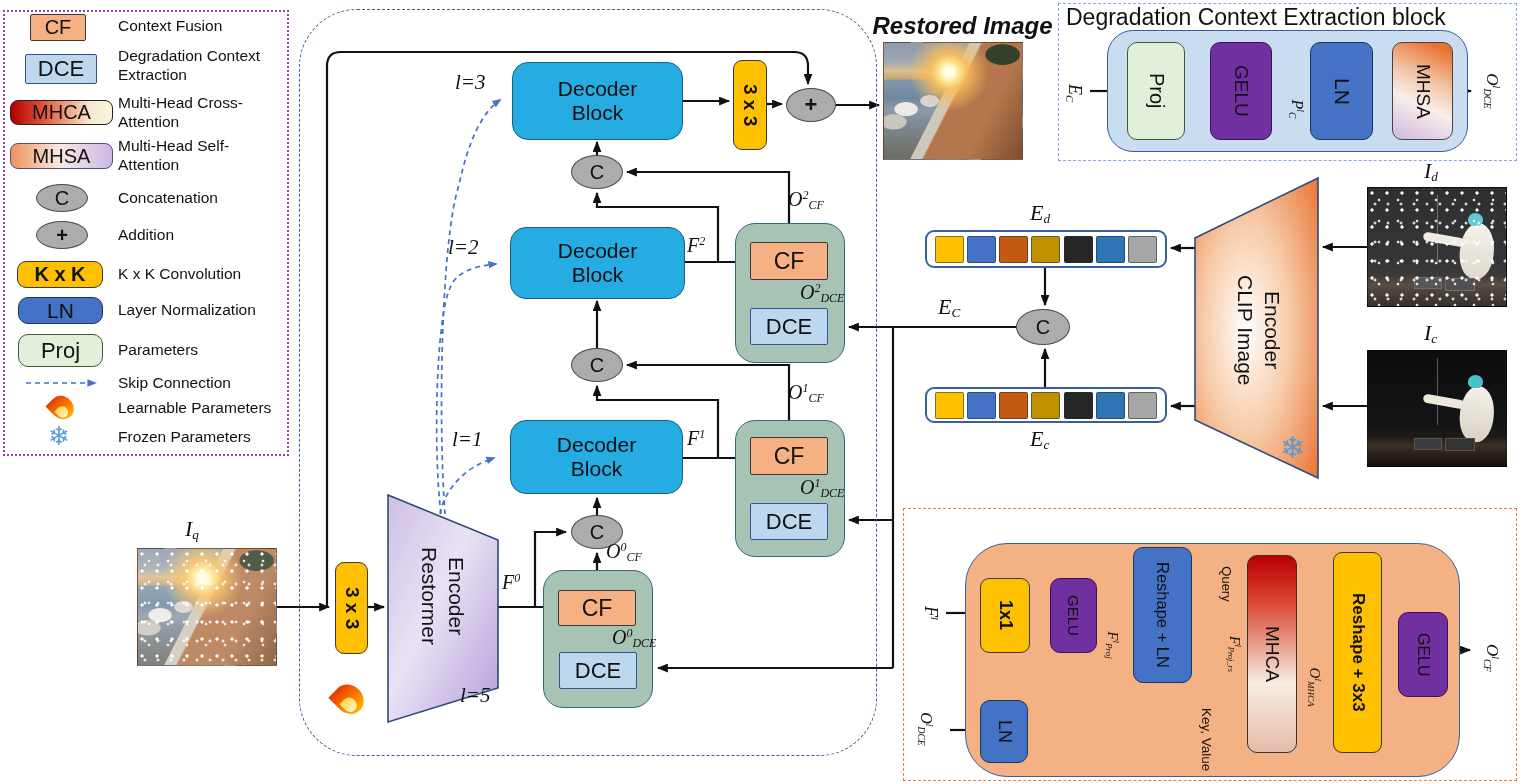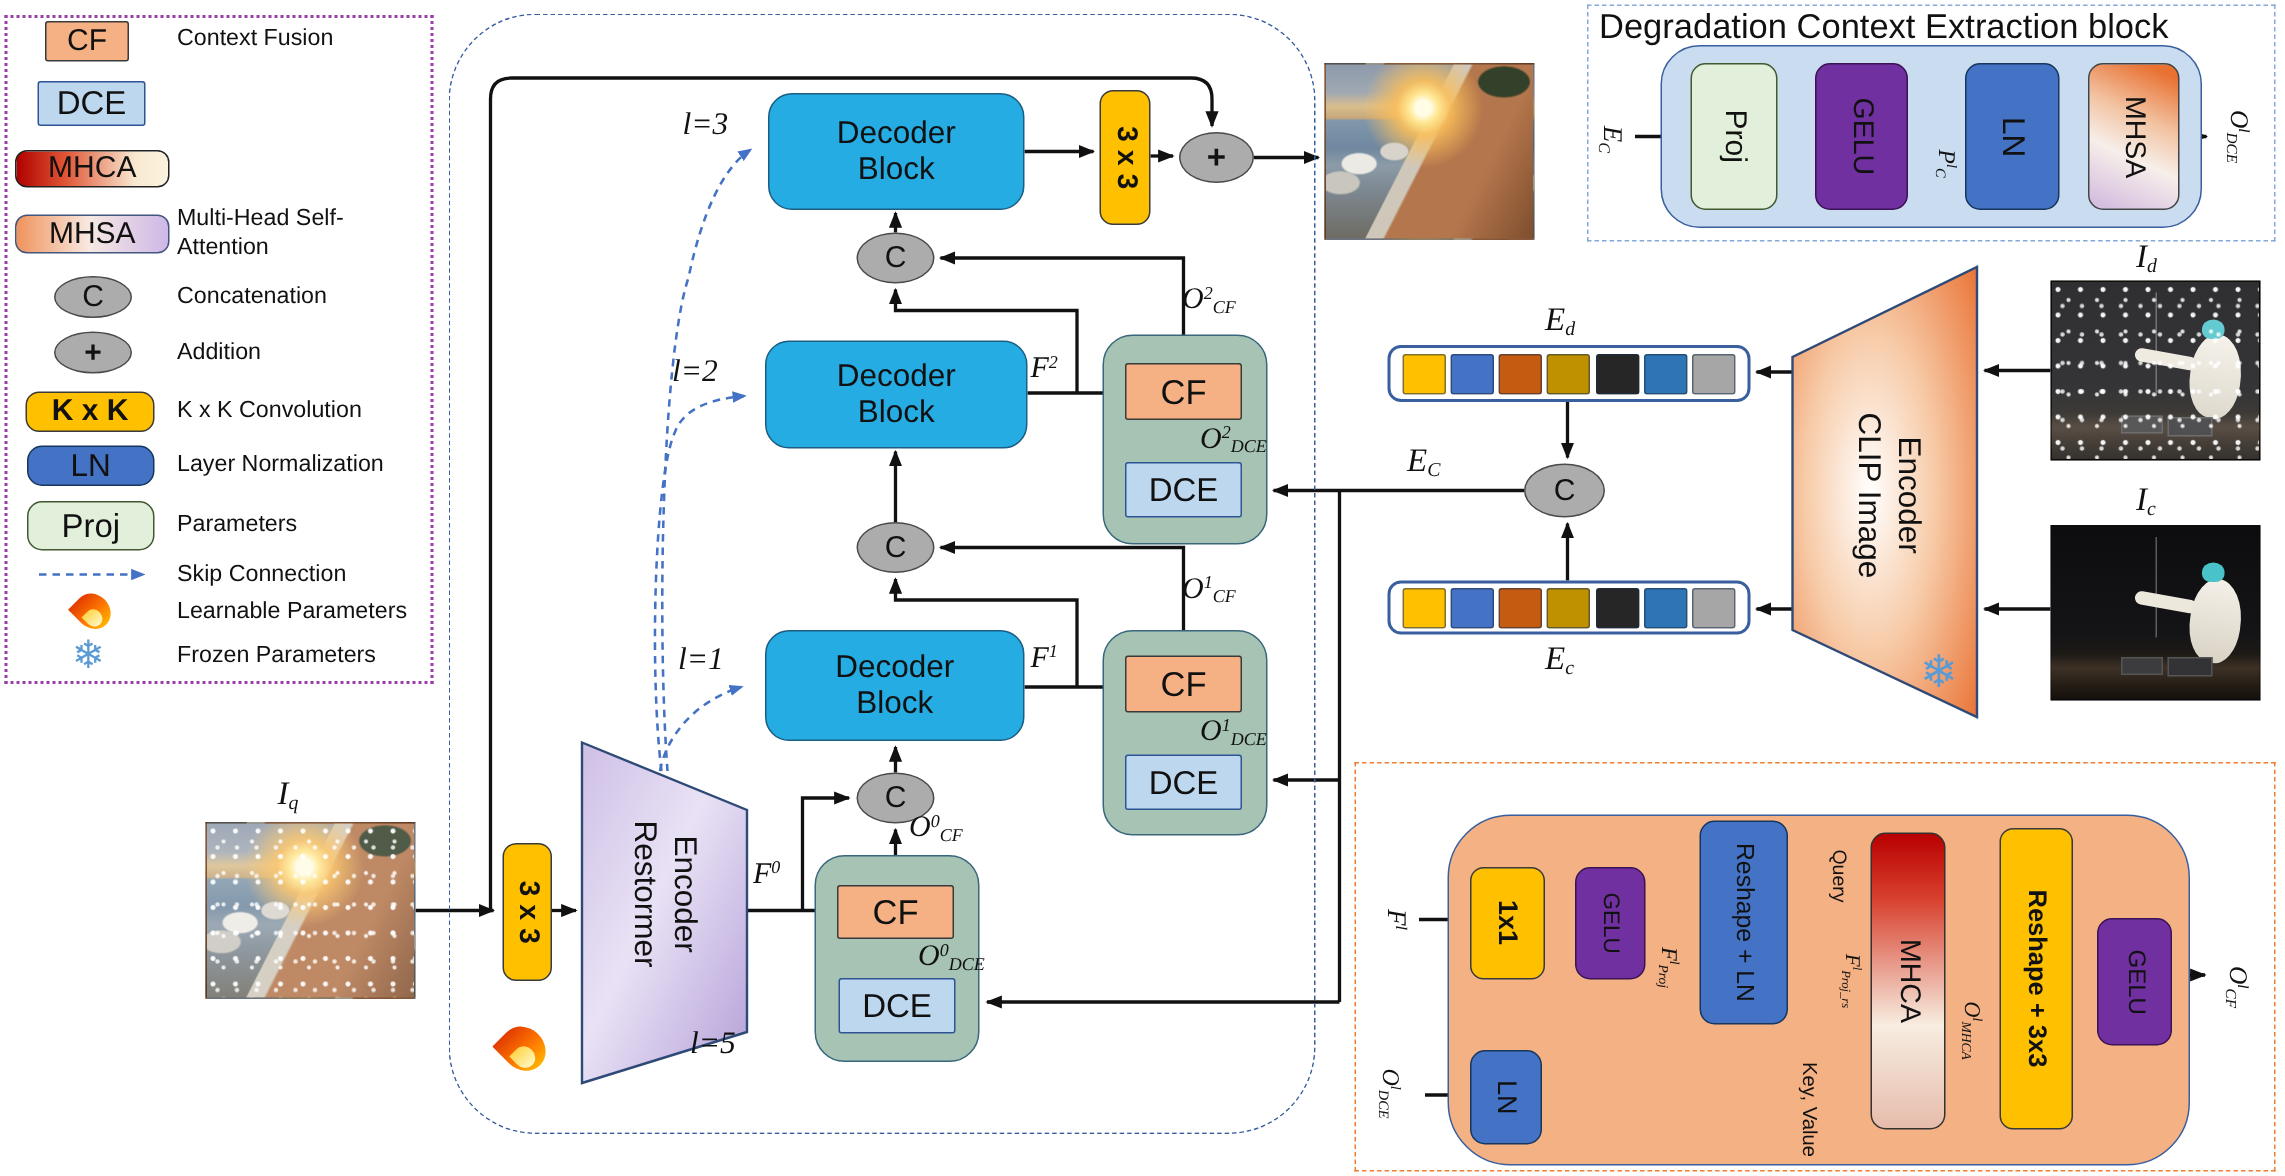--- a/index.html
+++ b/index.html
@@ -148,24 +148,26 @@
   <div class="panel" style="left:903px;top:508px;width:614px;height:273px;border:1.8px dashed #ED7D31;"></div>
 
   <div class="blk cfbox" style="left:30px;top:14px;width:56px;height:27px;font-size:20px;">
       <span>CF</span>
     </div>
   <div class="legend-label" style="top:17px;">Context Fusion</div>
 
   <div class="blk dcebox" style="left:25px;top:54px;width:72px;height:30px;font-size:22px;">
       <span>DCE</span>
     </div>
+  <div class="legend-label" style="top:47px;">Degradation Context Extraction</div>
 
   <div class="blk" style="left:10px;top:100px;width:103px;height:25px;font-size:20px;background:linear-gradient(90deg,#B00000,#E05535 32%,#F8E8D0 78%,#FBF3DF);border:1.5px solid #222;border-radius:8px;">
       <span>MHCA</span>
     </div>
+  <div class="legend-label" style="top:94px;">Multi-Head Cross-Attention</div>
 
   <div class="blk" style="left:10px;top:143px;width:103px;height:26px;font-size:20px;background:linear-gradient(90deg,#F0935C,#F7E9E2 48%,#CDB8E8);border:1.5px solid #44557E;border-radius:8px;">
       <span>MHSA</span>
     </div>
   <div class="legend-label" style="top:137px;">Multi-Head Self-Attention</div>
 
   <div class="blk ellipse" style="left:36px;top:184px;width:52px;height:28px;">
       <span>C</span>
     </div>
   <div class="legend-label" style="top:189px;">Concatenation</div>
@@ -270,20 +272,21 @@
   <div class="blk decoder" style="left:512px;top:62px;width:171px;height:78px;">
       <span style="width:100px;">Decoder Block</span>
     </div>
   <div class="lbl m" style="left:455px;top:70px;font-size:21px;text-align:center;">l=3</div>
   <div class="blk conv" style="left:733px;top:60px;width:34px;height:90px;">
       <span class="vt">3 x 3</span>
     </div>
   <div class="blk ellipse" style="left:786px;top:88px;width:50px;height:34px;font-weight:700;font-size:22px;">
       <span>+</span>
     </div>
+  <div class="lbl" style="left:865px;top:12px;width:195px;text-align:center;font-size:24px;font-weight:700;font-style:italic;">Restored Image</div>
   <div class="photo beach" style="left:883px;top:42px;width:140px;height:118px;"></div>
 
   <div class="lbl m" style="left:1030px;top:200px;font-size:22px;">E<sub>d</sub></div>
   <div class="strip" style="left:925px;top:230px;width:242px;height:38px;">
       <span class="tok" style="background: rgb(255, 192, 0);"></span>
       <span class="tok" style="background: rgb(68, 114, 196);"></span>
       <span class="tok" style="background: rgb(197, 90, 17);"></span>
       <span class="tok" style="background: rgb(191, 144, 0);"></span>
       <span class="tok" style="background: rgb(38, 38, 38);"></span>
       <span class="tok" style="background: rgb(46, 117, 182);"></span>

